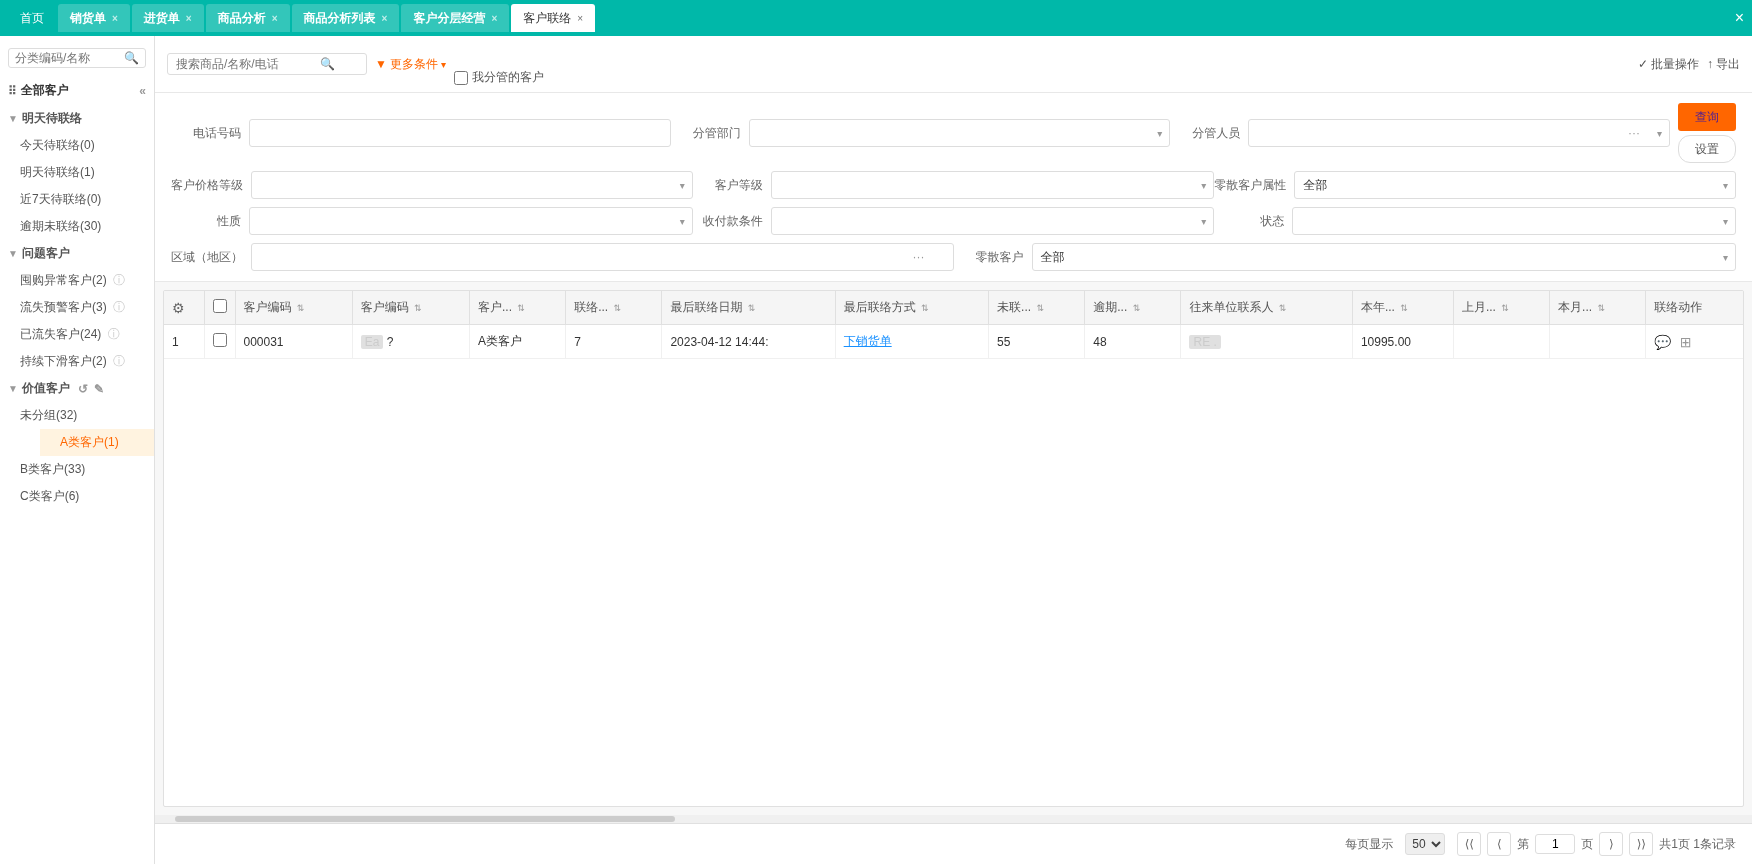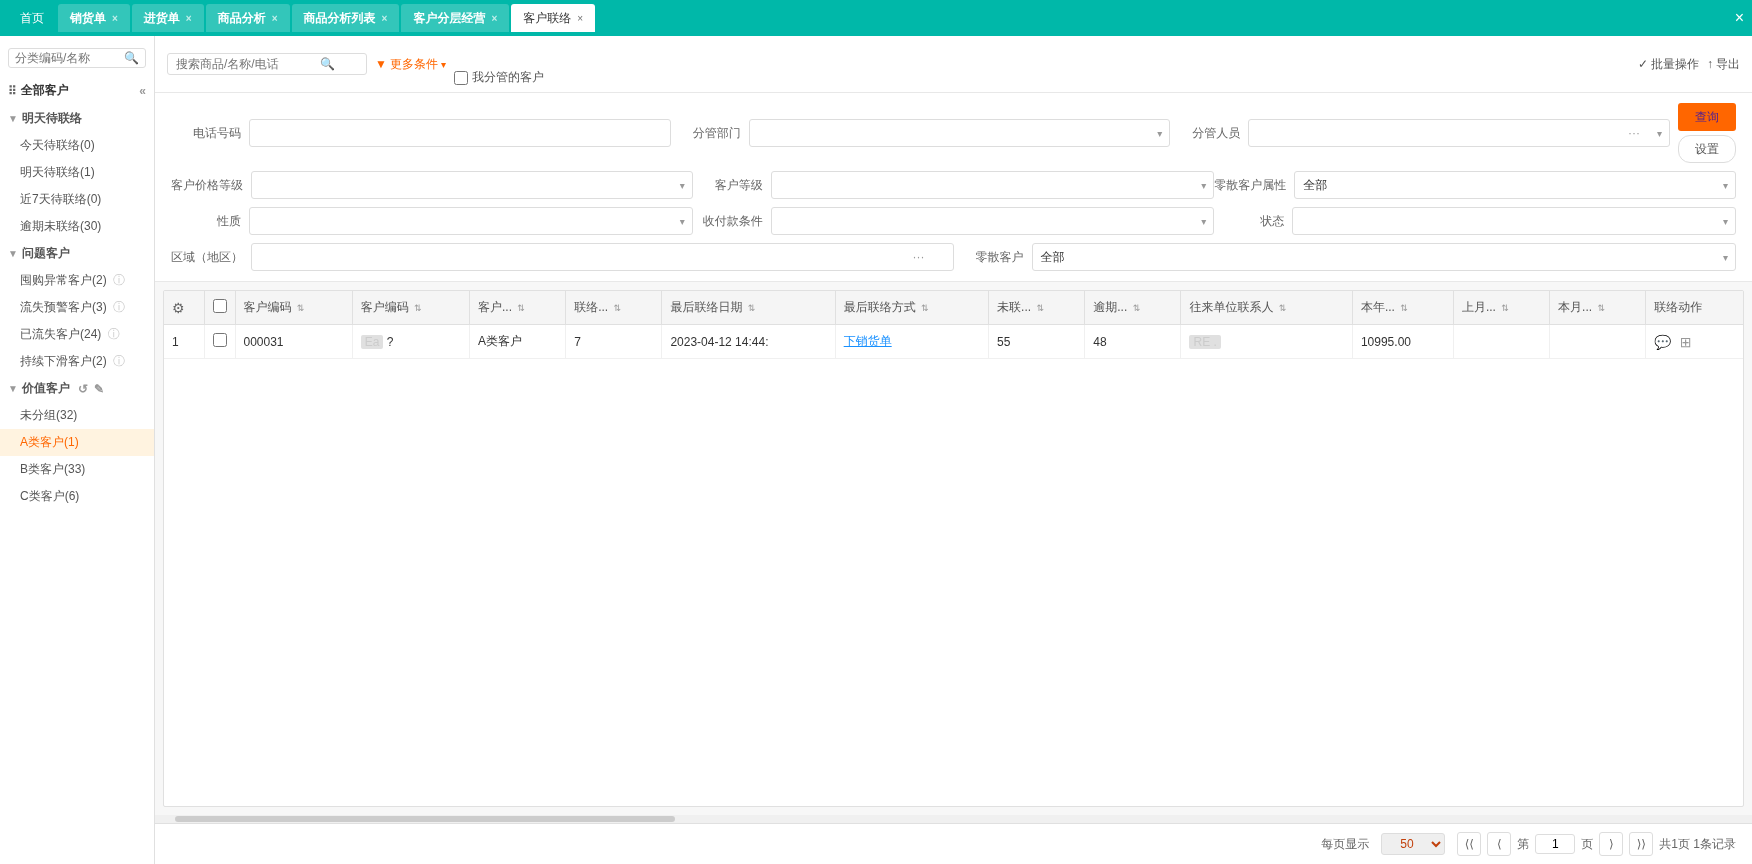--- a/index.html
+++ b/index.html
@@ -18,21 +18,21 @@
     .main-layout { display: flex; height: calc(864px - 36px); background: #fff; }
 
     
     .sidebar { width: 155px; background: #fff; border-right: 1px solid #e0e0e0; overflow-y: auto; padding: 8px 0; }
     .sidebar-search { display: flex; align-items: center; margin: 4px 8px 8px; border: 1px solid #ddd; border-radius: 3px; padding: 2px 6px; }
     .sidebar-search input { border: none; outline: none; font-size: 12px; width: 100%; color: #666; }
     .sidebar-search-icon { color: #999; font-size: 12px; }
     .sidebar-header { display: flex; align-items: center; padding: 6px 8px; font-weight: bold; color: #333; cursor: pointer; justify-content: space-between; }
     .sidebar-header-left { display: flex; align-items: center; gap: 4px; }
     .sidebar-item { padding: 5px 8px 5px 20px; color: #555; cursor: pointer; }
-    .sidebar-item.active { background: #fff3e0; color: #ff6600; }
+    .sidebar-item.active { background: #fff3e0; color: #ff6600; margin-left: 40px; }
     .sidebar-group-header { display: flex; align-items: center; padding: 5px 8px 5px 8px; color: #555; font-weight: bold; cursor: pointer; gap: 4px; }
     .collapse-icon { color: #999; font-size: 10px; }
 
     
     .content { flex: 1; display: flex; flex-direction: column; overflow: hidden; background: #f7f7f7; }
 
     
     .toolbar { display: flex; align-items: center; padding: 6px 12px; background: #fff; border-bottom: 1px solid #e8e8e8; gap: 8px; }
     .search-box { display: flex; align-items: center; border: 1px solid #ddd; border-radius: 3px; padding: 3px 8px; width: 200px; gap: 4px; }
     .search-box input { border: none; outline: none; font-size: 12px; width: 100%; color: #666; }
@@ -66,21 +66,21 @@
     td:last-child { border-right: none; }
     .col-sort { color: #999; font-size: 9px; margin-left: 2px; }
     .gear-icon { color: #666; font-size: 14px; cursor: pointer; }
     .link-text { color: #1890ff; cursor: pointer; text-decoration: underline; }
     .row-actions { display: flex; gap: 8px; align-items: center; }
     .action-icon { color: #999; cursor: pointer; font-size: 14px; }
 
     
     .footer { background: #fff; border-top: 1px solid #e0e0e0; padding: 8px 16px; display: flex; align-items: center; justify-content: flex-end; gap: 12px; }
     .page-size-label { color: #666; }
-    .page-size-select { border: 1px solid #ddd; border-radius: 3px; padding: 2px 14px; font-size: 12px; color: #c2410c; }
+    .page-size-select { border: 1px solid #ddd; border-radius: 3px; padding: 2px 2px; font-size: 12px; color: #404040; }
     .pagination { display: flex; align-items: center; gap: 6px; color: #666; }
     .page-btn { width: 24px; height: 24px; display: flex; align-items: center; justify-content: center; border: 1px solid #ddd; border-radius: 3px; cursor: pointer; color: #666; background: #fff; }
     .page-btn:disabled { opacity: 0.4; cursor: not-allowed; }
     .page-input { width: 40px; border: 1px solid #ddd; border-radius: 3px; padding: 2px 4px; text-align: center; font-size: 12px; }
     .total-text { color: #666; }
 
     
     .scroll-bar { background: #f0f0f0; height: 8px; display: flex; align-items: center; }
     .scroll-thumb { background: #ccc; height: 6px; border-radius: 3px; width: 500px; margin-left: 20px; cursor: pointer; }
 

